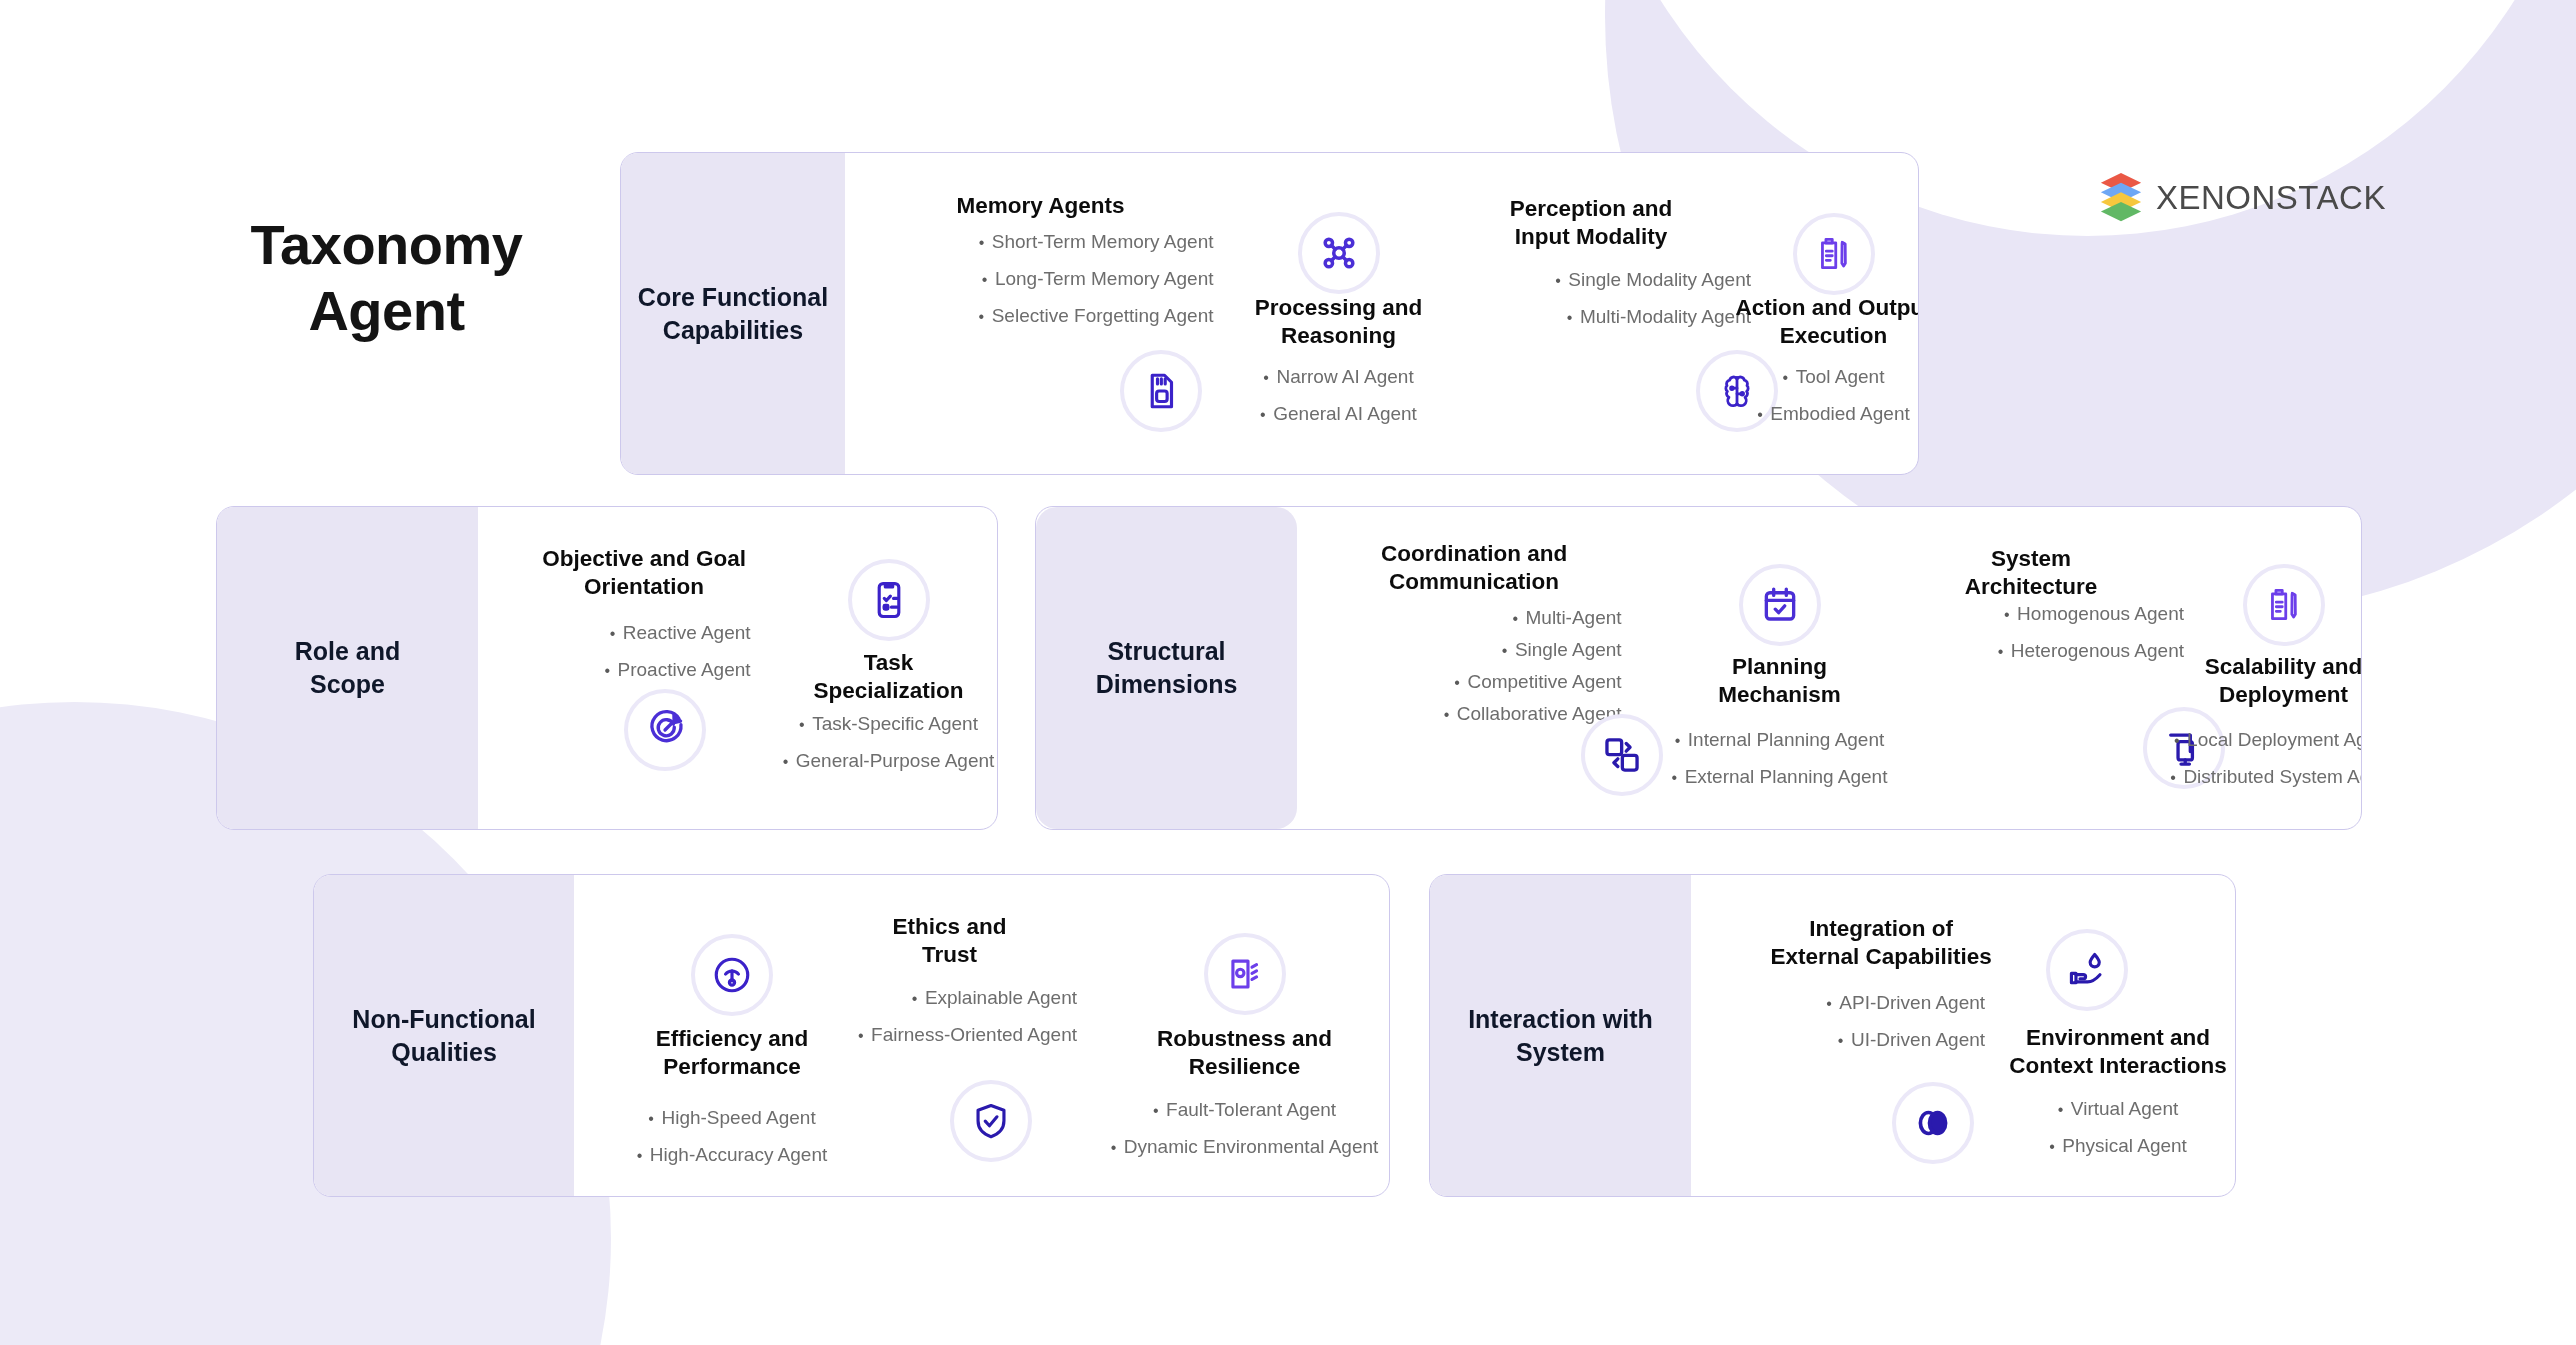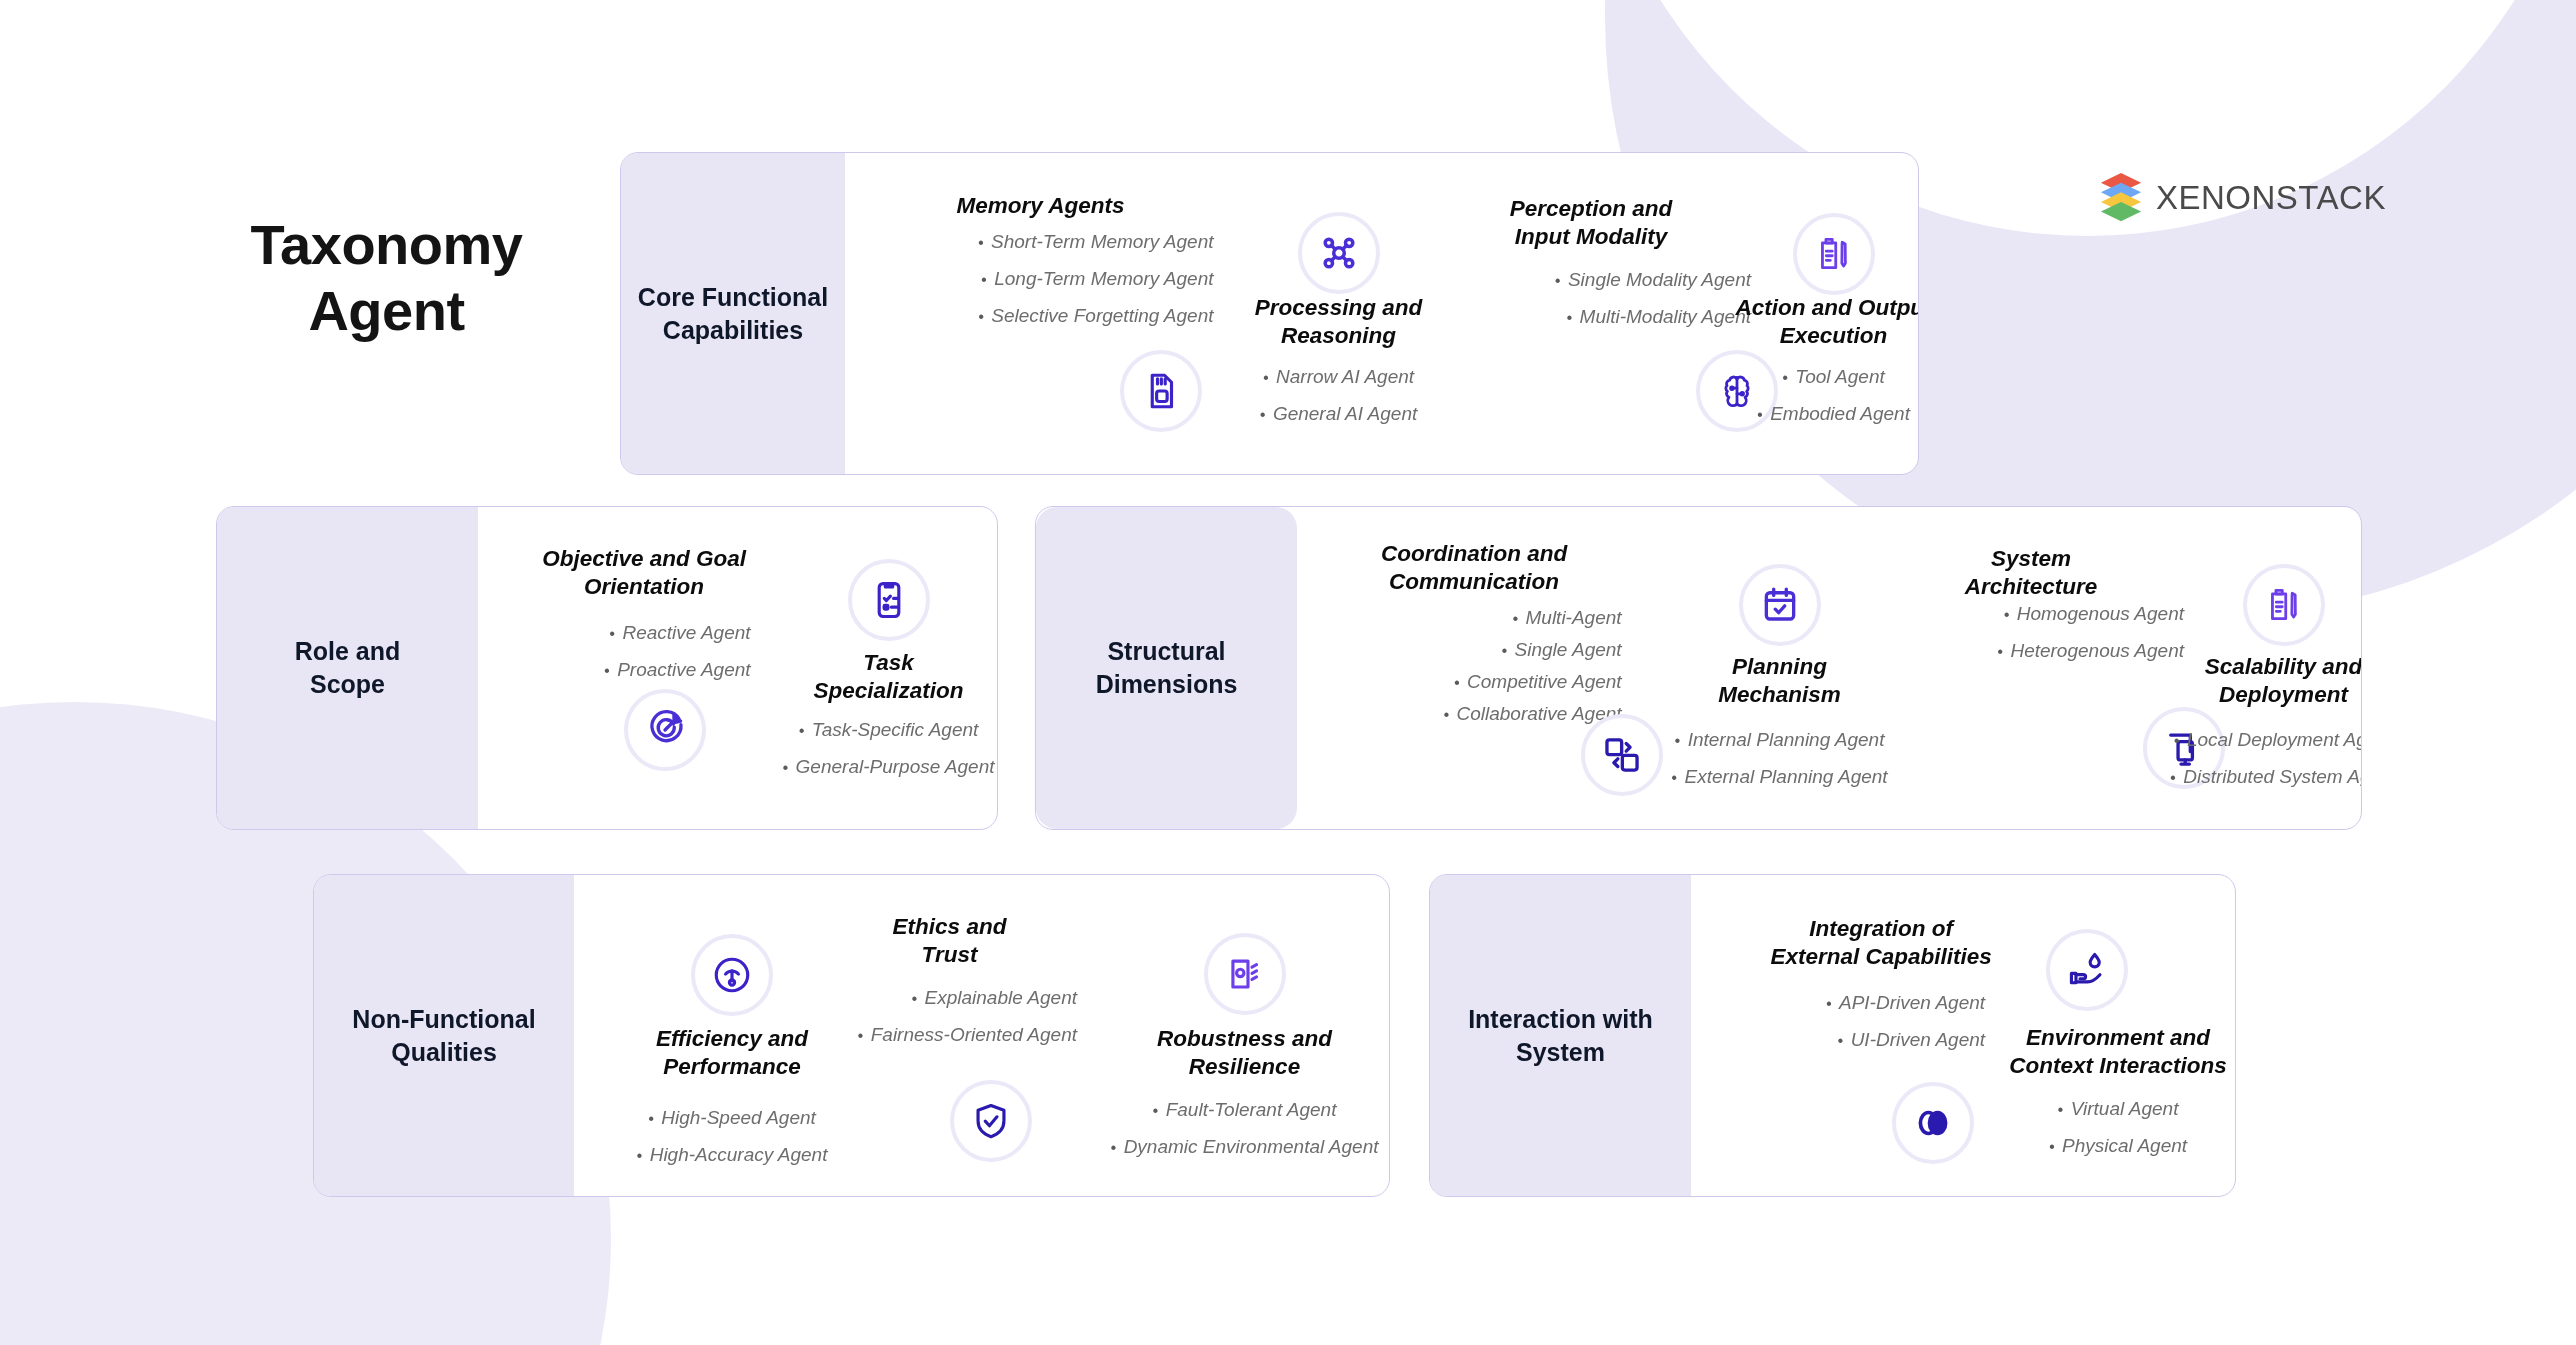--- a/index.html
+++ b/index.html
@@ -54,21 +54,21 @@
   .card-label{
     background:#e8e5f4;display:flex;align-items:center;justify-content:center;
     text-align:center;flex:none;box-sizing:border-box;padding:0 14px;
   }
   .card-label-text{
     font-size:25px;line-height:1.32;font-weight:700;color:#0f172a;
   }
   .card-body{flex:1;position:relative;}
 
   
-  .qblock{position:absolute;display:flex;flex-direction:column;font-style:italic;}
+  .qblock{position:absolute;display:flex;flex-direction:column;}
   .qtitle{
     font-size:22.5px;line-height:1.26;font-weight:700;color:#0c0c0c;
     text-align:center;white-space:pre-line;
   }
   .qlist{
     list-style:none;margin:14px 0 0 0;padding:0;
   }
   .qlist li{
     font-size:19px;line-height:1.0;color:#6d6d6d;
     margin:0 0 18px 0;white-space:nowrap;
@@ -215,21 +215,21 @@
       <svg viewBox="0 0 24 24" fill="none" stroke="#4b2fd6" stroke-width="1.9" stroke-linecap="round" stroke-linejoin="round">
         <path d="M20 5.6a8.3 8.3 0 1 0 1.1 3.4"></path>
         <path d="M16.8 8.6a4.6 4.6 0 1 0 .5 1.8"></path>
         <path d="M12 12l6.6-6.6M17.1 3.2l1.5 2.2 2.3 1.5-3.7.9z"></path>
       </svg>
     </div>
 
     <div class="qblock" style="left:290px;top:142px;width:241px;">
       <div class="qtitle">Task
 Specialization</div>
-      <ul class="qlist ql-center" style="margin-top:14px;">
+      <ul class="qlist ql-center" style="margin-top:8px;">
         <li>Task-Specific Agent</li>
         <li>General-Purpose Agent</li>
       </ul>
     </div>
     <div class="icon-bubble" style="left:370px;top:52px;">
       <svg viewBox="0 0 24 24" fill="none" stroke="#3b22c9" stroke-width="1.8" stroke-linecap="round" stroke-linejoin="round">
         <rect x="6.4" y="2.6" width="11.2" height="18.8" rx="2.2"></rect>
         <path d="M9.9 2.6h4.2v1.9H9.9z"></path>
         <path d="M9.3 11.1l1.2 1.2 2.3-2.5"></path>
         <path d="M14.6 11.1h2"></path>

